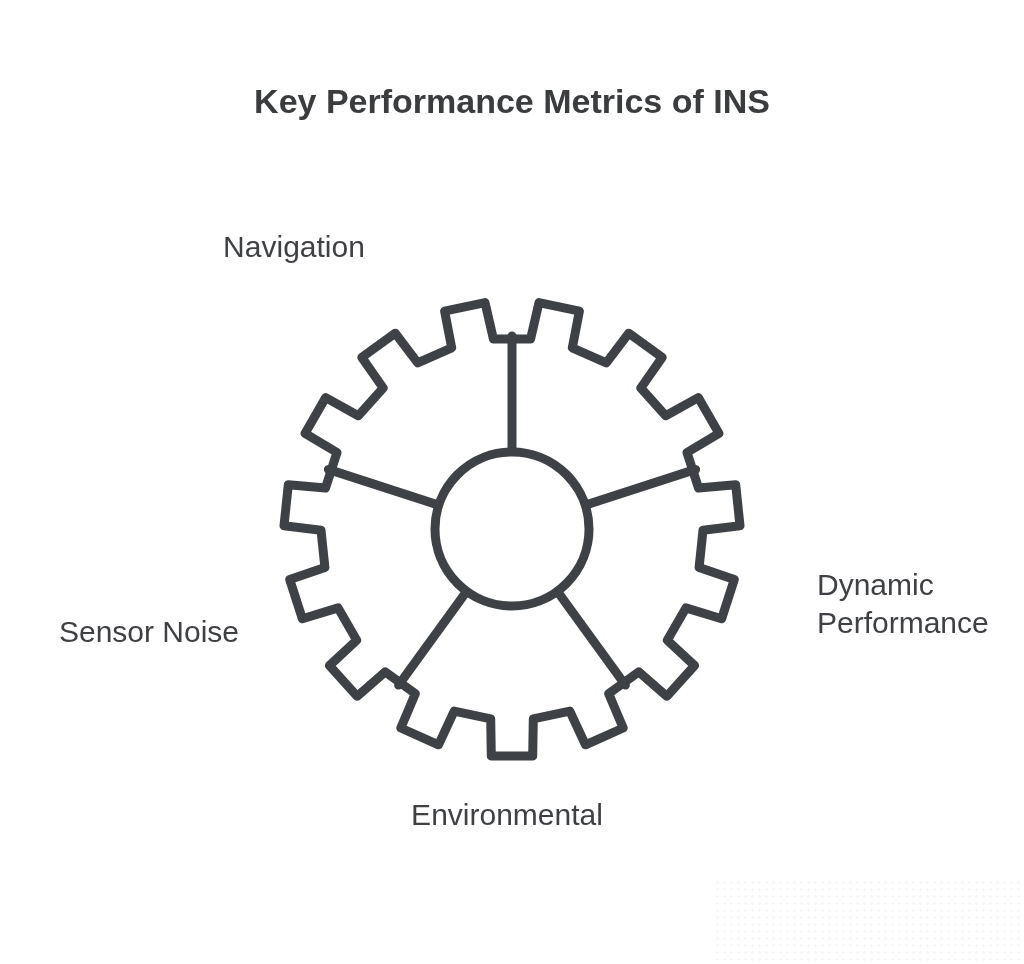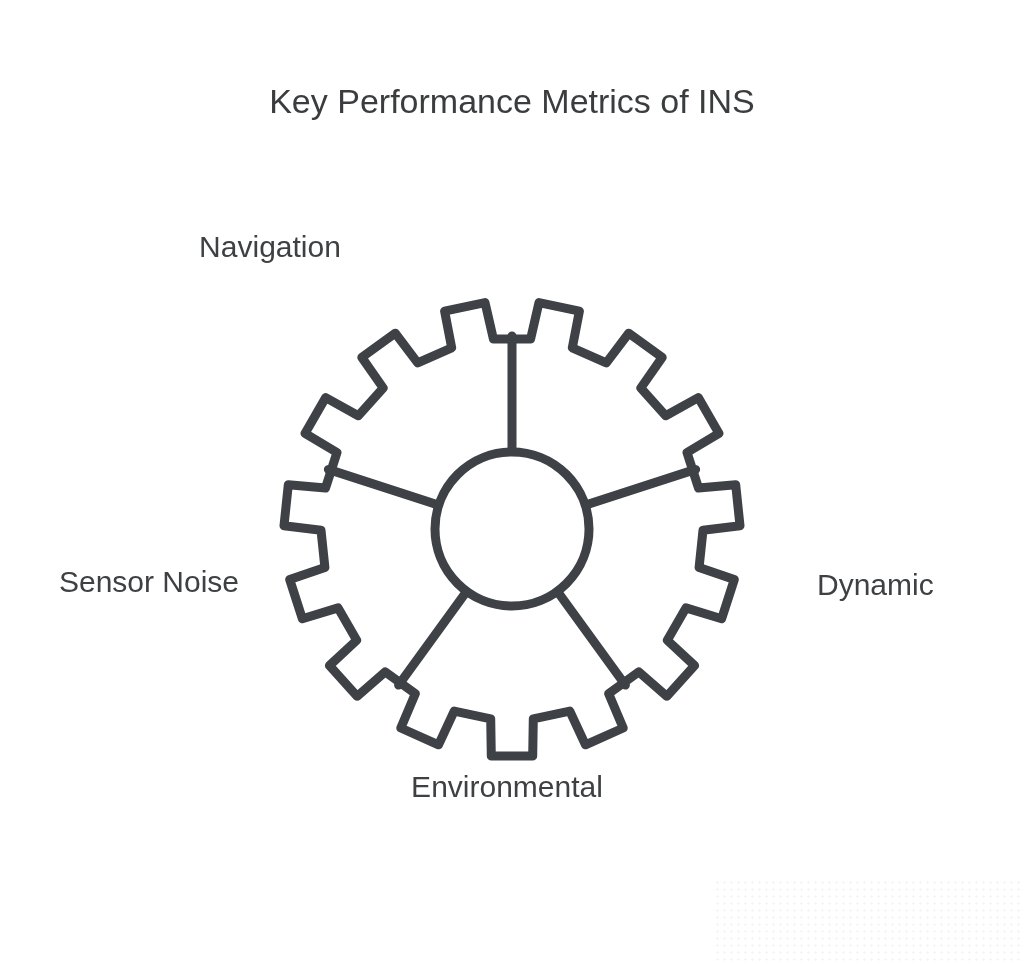--- a/index.html
+++ b/index.html
@@ -16,45 +16,45 @@
     font-family: "Liberation Sans", sans-serif;
   }
   .title {
     position: absolute;
     top: 82px;
     left: 0;
     width: 100%;
     text-align: center;
     font-size: 34px;
     line-height: 38px;
-    font-weight: 400;
+    font-weight: 700;
     color: #3a3c3e;
   }
   .gear-svg {
     position: absolute;
     left: 0;
     top: 0;
     width: 1024px;
     height: 964px;
   }
   .label {
     position: absolute;
     font-size: 30px;
     color: #3e4043;
     white-space: nowrap;
   }
   .label.centered {
     transform: translateX(-50%);
     text-align: center;
   }
-  .label-navigation-accuracy { left: 270px; top: 227px; line-height: 39px; }
+  .label-navigation-accuracy { left: 294px; top: 227px; line-height: 39px; }
   .label-bias-stability      { left: 756px; top: 267px; line-height: 39px; }
   .label-dynamic-performance { left: 780px; top: 566px; line-height: 38px; text-align: left; margin-left: 37px; }
-  .label-sensor-noise        { left: 149px; top: 562px; line-height: 39px; }
-  .label-environmental-robustness { left: 507px; top: 768px; line-height: 38px; }
+  .label-sensor-noise        { left: 149px; top: 612px; line-height: 39px; }
+  .label-environmental-robustness { left: 507px; top: 796px; line-height: 38px; }
   .watermark-patch {
     position: absolute;
     right: 0;
     bottom: 0;
     width: 310px;
     height: 85px;
     background-image: radial-gradient(#e9e9e9 1px, transparent 1.2px);
     background-size: 7px 7px;
     opacity: 0.45;
     pointer-events: none;
@@ -77,20 +77,21 @@
       <circle cx="512" cy="529" r="77" fill="#ffffff" stroke="#3e4145" stroke-width="9"></circle>
     </svg>
 
   <div class="label centered label-navigation-accuracy">
     <div>Navigation</div>
   </div>
 
 
   <div class="label label-dynamic-performance">
     <div>Dynamic</div>
+    <div>Performance</div>
   </div>
 
   <div class="label centered label-sensor-noise">
     <div>Sensor Noise</div>
   </div>
 
   <div class="label centered label-environmental-robustness">
     <div>Environmental</div>
   </div>
 

